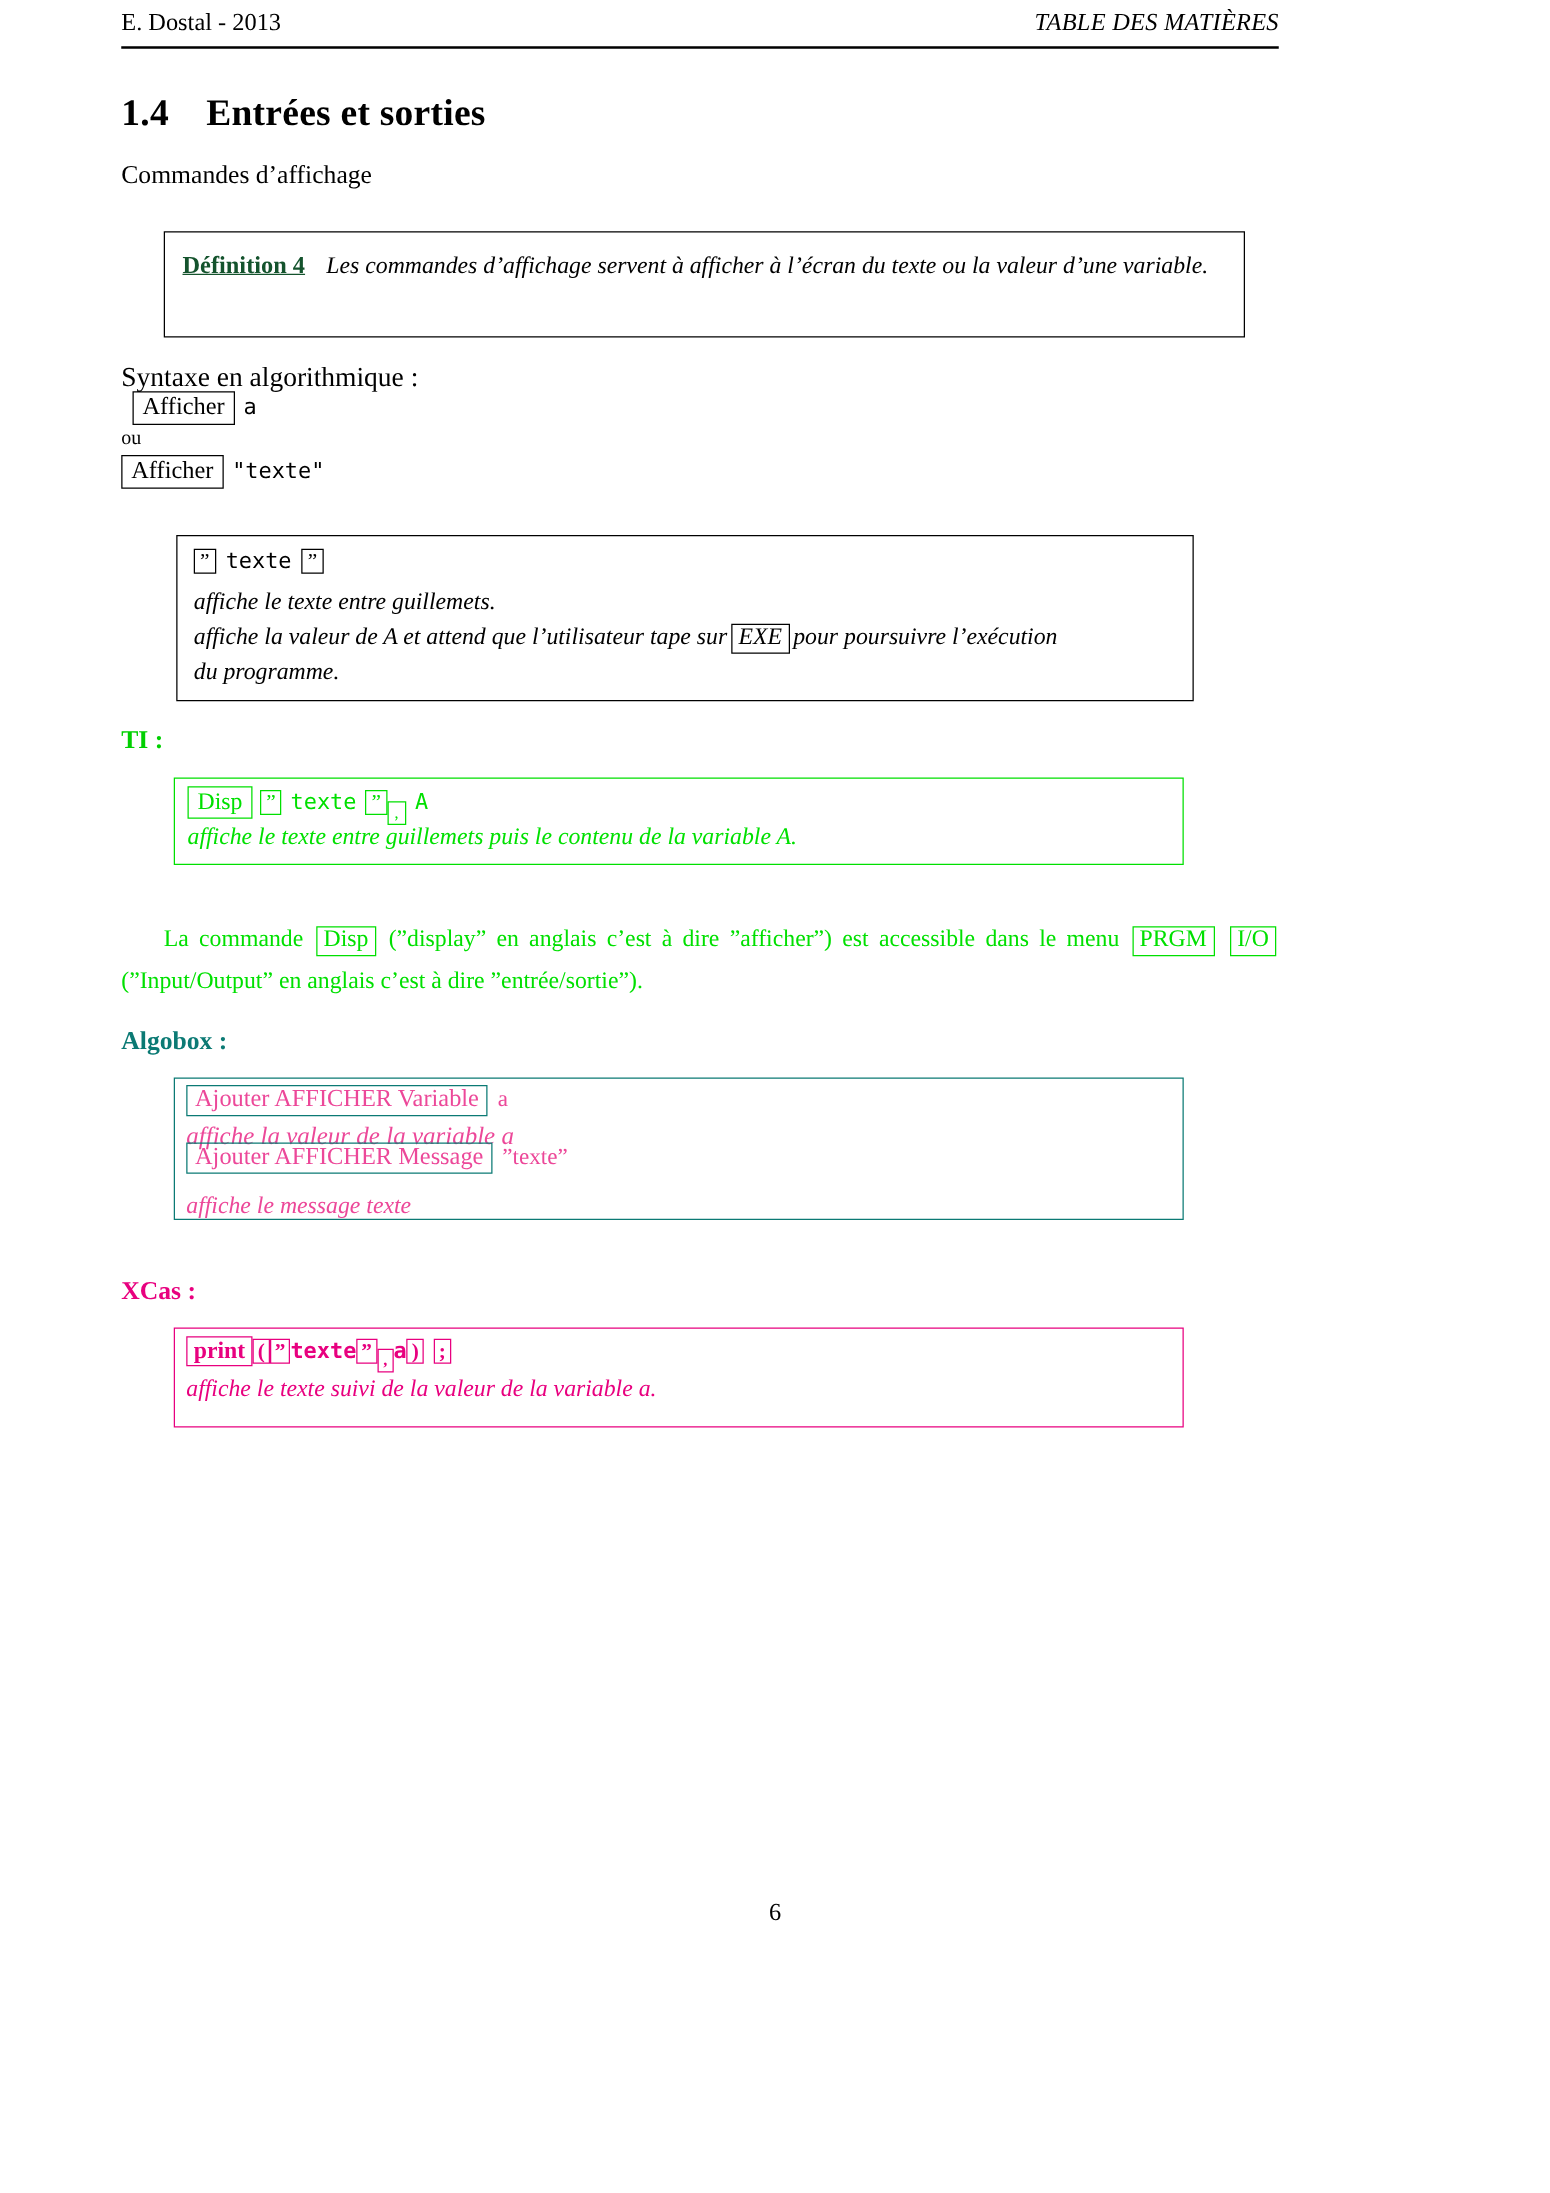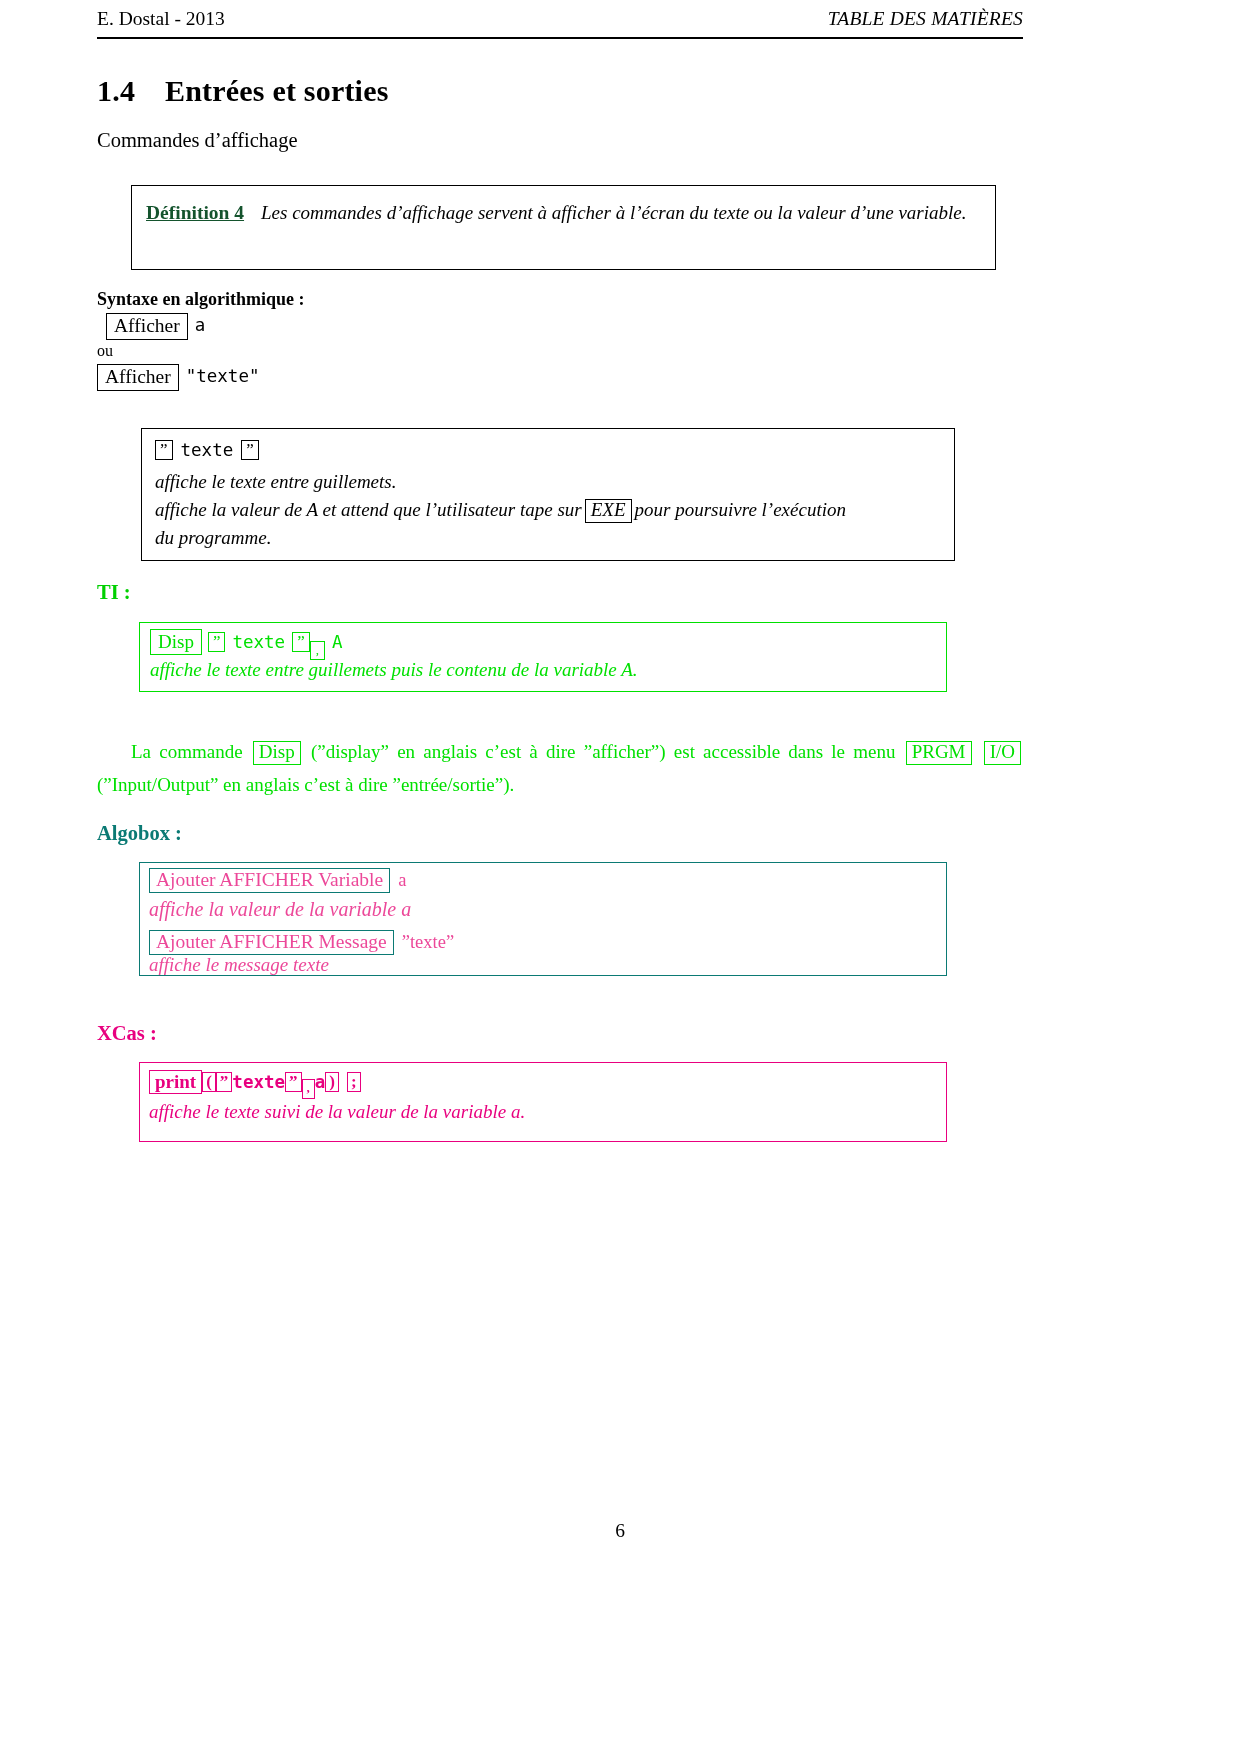--- a/index.html
+++ b/index.html
@@ -53,21 +53,21 @@
   }
   .defbody .deflabel{
     font-style:normal;font-weight:bold;color:#14532d;
     font-size:19.5px;
     text-decoration:underline;
   }
   .defbody .gap{display:inline-block;width:17px;}
   
   .lbl-syntax{
     position:absolute;left:97px;top:289px;
-    font-size:18px;font-weight:bold;
+    font-size:22px;font-weight:normal;
   }
   .kbox{
     display:inline-block;
     border:1.6px solid #000;
     padding:1px 7px 2px 7px;
     line-height:1.12;
     vertical-align:middle;
     box-sizing:border-box;
   }
   .mono{font-family:"DejaVu Sans Mono","Liberation Mono",monospace;}
@@ -128,21 +128,21 @@
   .gpara .ind{display:inline-block;width:34px;}
   .gpara .kb{
     display:inline-block;border:1.6px solid #00e000;
     padding:0 5px 1px 5px;line-height:1.1;vertical-align:baseline;margin:0 2px;
   }
   
   #algoboxbox{left:139px;top:862px;width:808px;height:114px;border-color:#0b7a74;}
   .algo-line{position:absolute;left:9px;font-size:19.5px;color:#ec4899;white-space:nowrap;}
   .algo-l1{top:5px;}
   .algo-l2{top:35px;font-style:italic;font-size:20px;}
-  .algo-l3{top:67px;text-align:center;}
+  .algo-l3{top:51px;text-align:center;}
   .algo-l4{top:91px;font-style:italic;font-size:19px;}
   .tbox{
     display:inline-block;border:1.6px solid #0b7a74;
     padding:0 6px 1px 6px;line-height:1.12;vertical-align:middle;
   }
   .algo-line .arg{margin-left:8px;font-size:18.5px;vertical-align:middle;}
   
   #xcasbox{left:139px;top:1062px;width:808px;height:80px;border-color:#e8007f;}
   .xc-row1{position:absolute;left:9px;top:6px;font-size:19px;color:#e8007f;white-space:nowrap;font-weight:bold;}
   .mbox{

